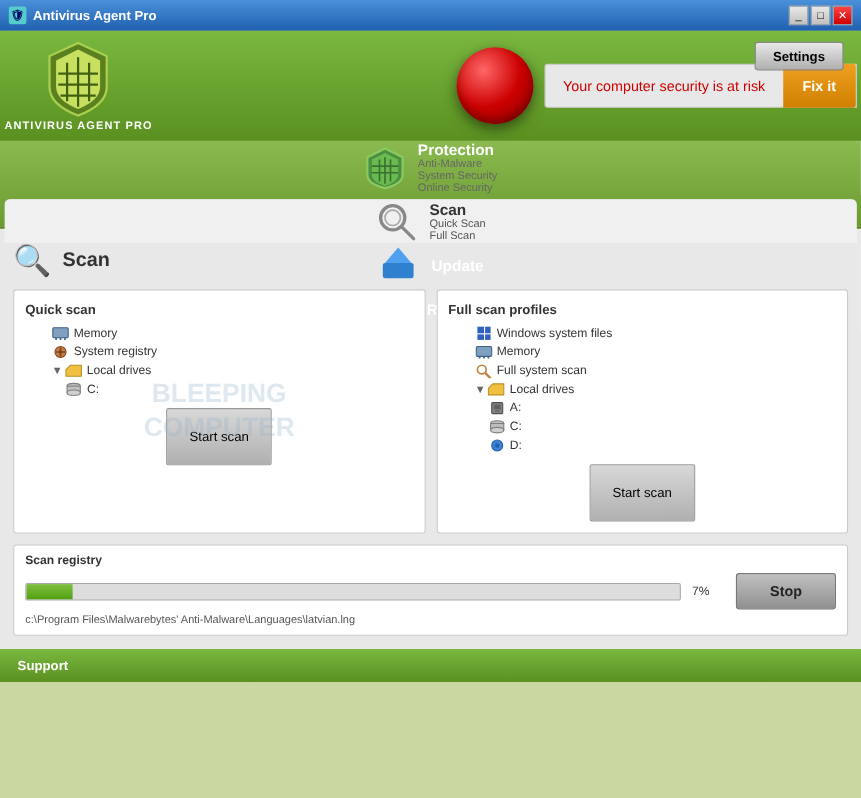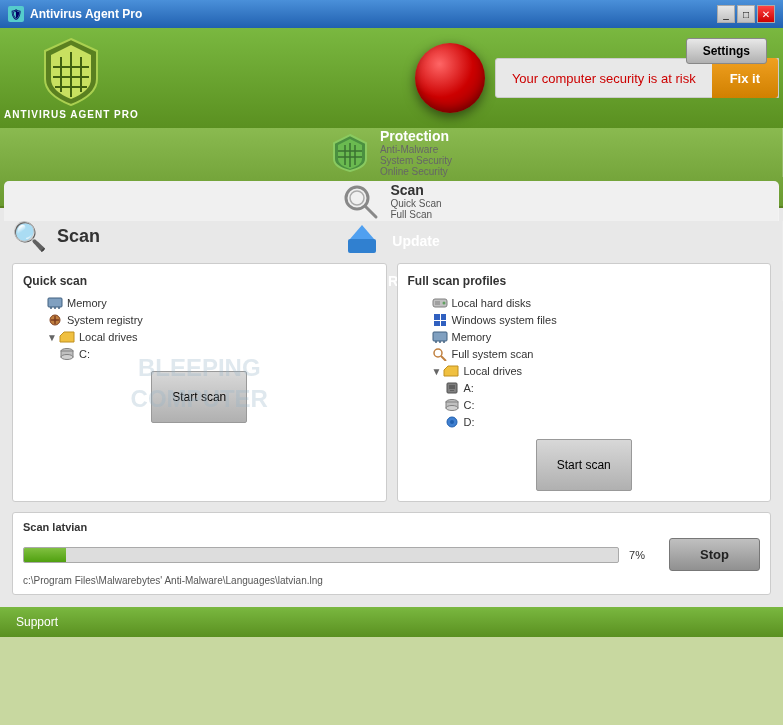--- a/index.html
+++ b/index.html
@@ -183,21 +183,21 @@
       background: linear-gradient(to bottom, #c0c0c0, #909090);
       border: 1px solid #777; padding: 8px 30px; cursor: pointer;
       font-size: 13px; font-weight: bold; border-radius: 3px;
       color: #222;
     }
 
     
     #footer {
       background: linear-gradient(to bottom, #7ab840, #5a9020);
       height: 30px; display: flex; align-items: center; padding: 0 16px;
-      color: white; font-size: 12px; font-weight: normal;
+      color: white; font-size: 12px; font-weight: bold;
     }
 
     
     .shield-outer { fill: #5a8020; stroke: #aad050; stroke-width: 2; }
     .shield-inner { fill: #c8e060; }
     .shield-lines { stroke: #406010; stroke-width: 2; fill: none; }
   </style>
 </head>
 <body>
 
@@ -338,29 +338,20 @@
       </div>
 
       <button class="start-scan-btn">Start scan</button>
     </div>
 
     <div class="scan-panel">
       <div class="scan-panel-title">Full scan profiles</div>
 
       <div class="tree-item indent2">
         <svg class="tree-icon" viewBox="0 0 16 14">
-            <rect x="1" y="3" width="14" height="8" rx="2" fill="#c0c0c0" stroke="#808080" stroke-width="1"></rect>
-            <circle cx="12" cy="7" r="1.5" fill="#60a060"></circle>
-            <line x1="3" y1="6" x2="8" y2="6" stroke="#808080" stroke-width="1"></line>
-            <line x1="3" y1="8" x2="8" y2="8" stroke="#808080" stroke-width="1"></line>
-          </svg>
-        <span>Local hard disks</span>
-      </div>
-      <div class="tree-item indent2">
-        <svg class="tree-icon" viewBox="0 0 16 14">
             <rect x="2" y="1" width="6" height="6" fill="#3060c0"></rect>
             <rect x="9" y="1" width="5" height="6" fill="#3060c0"></rect>
             <rect x="2" y="8" width="6" height="5" fill="#3060c0"></rect>
             <rect x="9" y="8" width="5" height="5" fill="#3060c0"></rect>
           </svg>
         <span>Windows system files</span>
       </div>
       <div class="tree-item indent2">
         <svg class="tree-icon" viewBox="0 0 16 14">
             <rect x="1" y="2" width="14" height="9" rx="1" fill="#80a0c0" stroke="#406080" stroke-width="1"></rect>
@@ -406,21 +397,21 @@
             <circle cx="8" cy="7" r="2" fill="#2060b0"></circle>
           </svg>
         <span>D:</span>
       </div>
 
       <button class="start-scan-btn">Start scan</button>
     </div>
   </div>
 
   <div id="progress-area">
-    <div id="progress-label">Scan latvian</div>
+    <div id="progress-label">Scan registry</div>
     <div id="progress-row">
       <div id="progress-bar-container">
         <div id="progress-bar-fill" style="width: 7%;"></div>
       </div>
       <span id="progress-pct">7%</span>
       <button id="stop-btn">Stop</button>
     </div>
     <div id="progress-file">c:\Program Files\Malwarebytes' Anti-Malware\Languages\latvian.lng</div>
   </div>
 </div>

